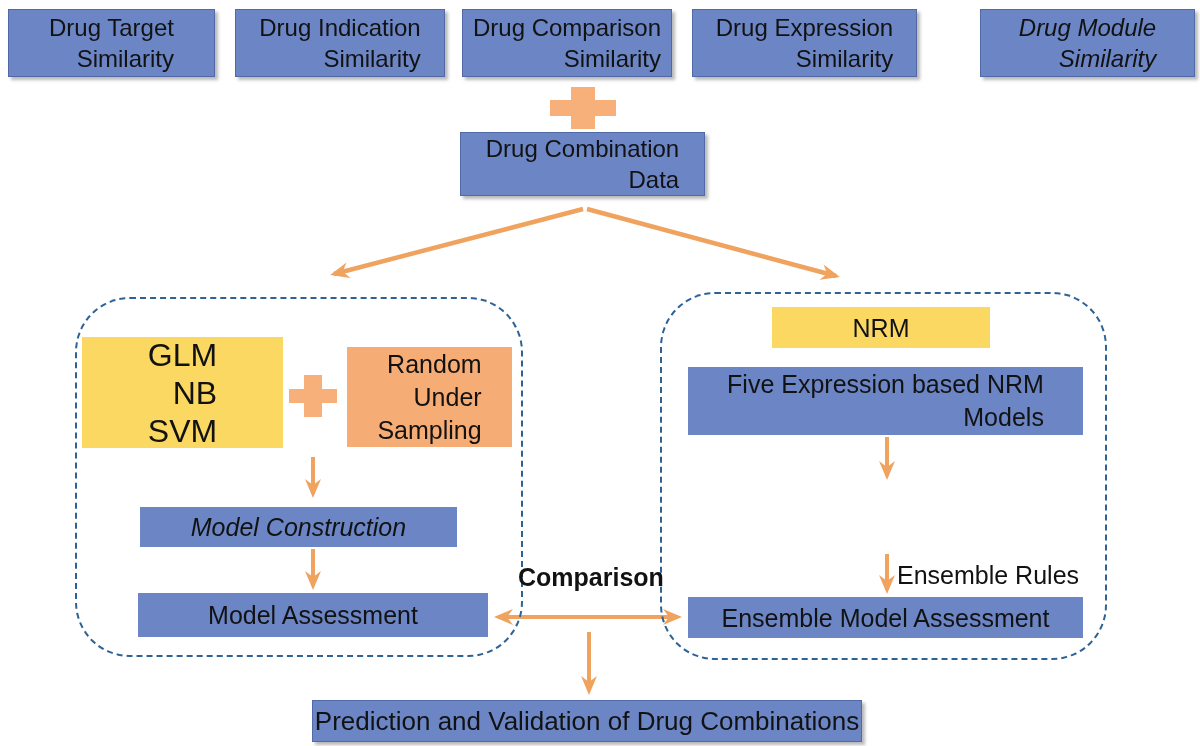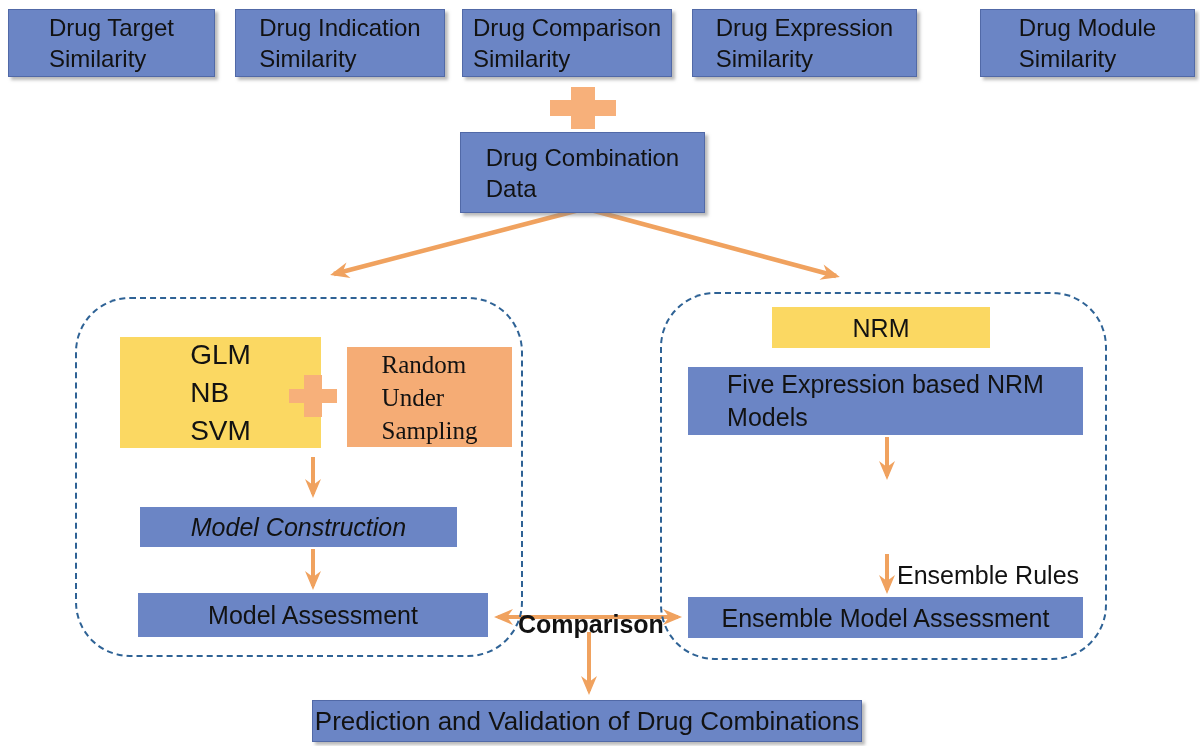--- a/index.html
+++ b/index.html
@@ -6,36 +6,36 @@
     --blue:#6B85C5; --yellow:#FBD862; --orange:#F5AC75;
     --arrow:#F0A25F; --plus:#F7B07A; --dash_border:#2E6295; --text:#121212;
   }
   html,body{margin:0;padding:0;background:#ffffff;}
   .canvas{
     position:relative;width:1200px;height:746px;background:#ffffff;
     font-family:"Liberation Sans", sans-serif;color:var(--text);overflow:hidden;
   }
   .box{
     position:absolute;display:flex;align-items:center;justify-content:center;
-    text-align:left;white-space:pre-line;box-sizing:border-box;
+    text-align:right;white-space:pre-line;box-sizing:border-box;
   }
   .blue{background:var(--blue);}
   .shadow{box-shadow:3px 3px 3px rgba(130,130,130,0.55);border:1px solid rgba(52,72,130,0.45);}
   .yellowbox{background:var(--yellow);}
-  .orangebox{background:var(--orange);font-family:Liberation Serif, serif;}
+  .orangebox{background:var(--orange);}
   .panel{position:absolute;border:2px dashed var(--dash_border);border-radius:55px;box-sizing:border-box;}
   .overlay{position:absolute;left:0;top:0;width:1200px;height:746px;pointer-events:none;}
   .plus{position:absolute;}
   .plus .h{position:absolute;left:0;right:0;top:50%;height:16px;transform:translateY(-50%);background:var(--plus);}
   .plus .v{position:absolute;top:0;bottom:0;left:50%;width:24px;transform:translateX(-50%);background:var(--plus);}
   .plus-small .h{height:14px;}
   .plus-small .v{width:18px;}
   .f-top{font-size:24px;line-height:31px;}
   .f-combo{font-size:24px;line-height:31px;}
-  .f-models{font-size:28px;line-height:38px;margin-left:38px;}
+  .f-models{font-size:32px;line-height:38px;}
   .f-sampling{font-size:25px;line-height:33px;}
   .f-step{font-size:25px;line-height:30px;}
   .f-five{font-size:25px;line-height:33px;}
   .f-bottom{font-size:26px;line-height:30px;}
   .label{position:absolute;white-space:nowrap;}
   .f-comparison{font-size:25px;font-weight:bold;}
   .f-rules{font-size:25px;}
 </style>
 </head>
 <body>
@@ -62,29 +62,29 @@
   </svg>
 
   <div class="box blue shadow f-top" style="left:8px;top:9px;width:207px;height:68px;">Drug Target
 Similarity</div>
   <div class="box blue shadow f-top" style="left:235px;top:9px;width:210px;height:68px;">Drug Indication
 Similarity</div>
   <div class="box blue shadow f-top" style="left:462px;top:9px;width:210px;height:68px;">Drug Comparison
 Similarity</div>
   <div class="box blue shadow f-top" style="left:692px;top:9px;width:225px;height:68px;">Drug Expression
 Similarity</div>
-  <div class="box blue shadow f-top" style="left:980px;top:9px;width:215px;height:68px;">Drug Module
+  <div class="box blue shadow f-top" style="left:980px;top:9px;width:215px;height:68px;font-style:italic;">Drug Module
 Similarity</div>
 
   <div class="plus" style="left:550px;top:87px;width:66px;height:42px;">
     <div class="h"></div>
     <div class="v"></div>
   </div>
 
-  <div class="box blue shadow f-combo" style="left:460px;top:132px;width:245px;height:81px;">Drug Combination
+  <div class="box blue shadow f-combo" style="left:460px;top:132px;width:245px;height:64px;">Drug Combination
 Data</div>
 
   <div class="panel" style="left:75px;top:297px;width:448px;height:360px;"></div>
 
   <div class="box yellowbox f-models" style="left:82px;top:337px;width:201px;height:111px;">GLM
 NB
 SVM</div>
 
   <div class="plus plus-small" style="left:289px;top:375px;width:48px;height:42px;">
     <div class="h"></div>
@@ -104,17 +104,17 @@
   <div class="box yellowbox f-step" style="left:772px;top:307px;width:218px;height:41px;">NRM</div>
 
   <div class="box blue f-five" style="left:688px;top:367px;width:395px;height:68px;">Five Expression based NRM
 Models</div>
 
 
   <div class="label f-rules" style="left:897px;top:561px;">Ensemble Rules</div>
 
   <div class="box blue f-step" style="left:688px;top:597px;width:395px;height:41px;">Ensemble Model Assessment</div>
 
-  <div class="label f-comparison" style="left:518px;top:610px;">Comparison</div>
+  <div class="label f-comparison" style="left:518px;top:563px;">Comparison</div>
 
   <div class="box blue shadow f-bottom" style="left:312px;top:700px;width:550px;height:42px;">Prediction and Validation of Drug Combinations</div>
 
 </div>
 
 </body></html>

